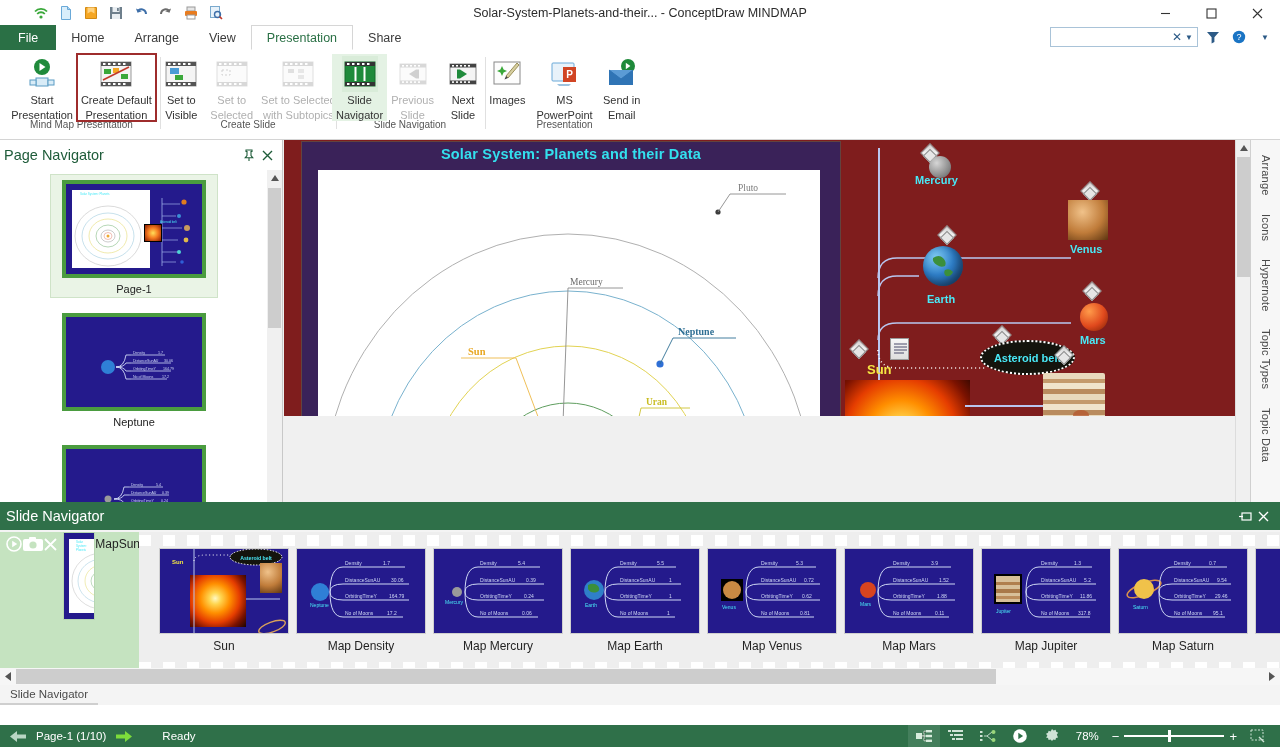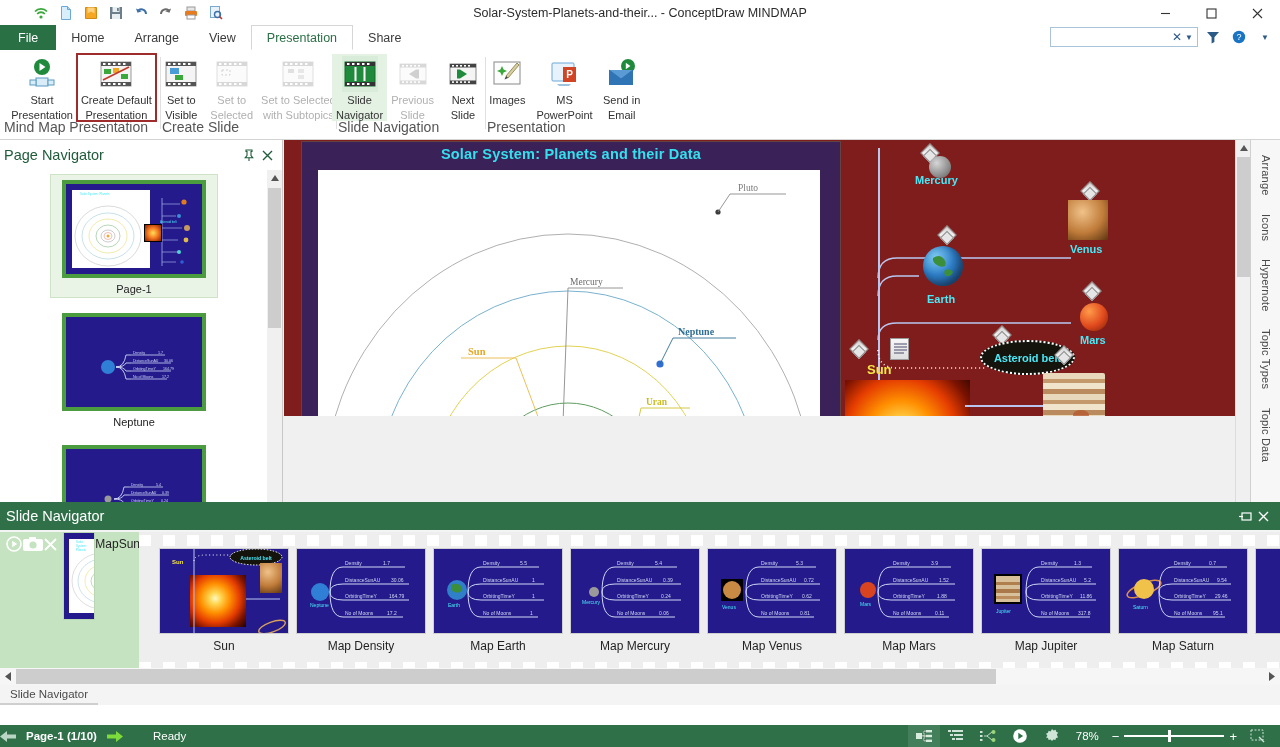--- a/index.html
+++ b/index.html
@@ -71,21 +71,21 @@
   .ribbon {
     position: absolute; left: 0; top: 51px; width: 1280px; height: 89px;
     background: #ffffff; border-bottom: 1px solid #d4d4d4;
   }
   .rgroup {
     position: absolute; top: 0; height: 88px; display: flex;
     flex-direction: column; align-items: center;
   }
   .rgroup-items { display: flex; height: 70px; align-items: flex-start; padding-top: 3px; }
   .rgroup-label {
-    font-size: 14px; color: #555; text-align: left; width: 100%;
+    font-size: 10px; color: #555; text-align: center; width: 100%;
     margin-top: -2px; white-space: nowrap;
   }
   .rsep { position: absolute; top: 6px; width: 1px; height: 72px; background: #e0e0e0; }
   .rbtn {
     width: auto; min-width: 50px; padding: 2px 4px 0; display: flex;
     flex-direction: column; align-items: center; cursor: pointer; position: relative;
   }
   .rbtn.disabled { cursor: default; }
   .rbtn-ico { width: 36px; height: 36px; display: flex; align-items: center; justify-content: center; }
   .rbtn-lbl {
@@ -284,21 +284,21 @@
     font-size: 11.5px; color: #4a4a4a; padding: 0 10px; height: 20px;
     display: flex; align-items: center; border-bottom: 2px solid #cfcfcf; cursor: pointer;
   }
 
   
   .statusbar {
     position: absolute; left: 0; bottom: 0; width: 1280px; height: 22px;
     background: #2f7049; display: flex; align-items: center; color: #ffffff;
     font-size: 11.5px;
   }
-  .sb-nav { display: flex; align-items: center; gap: 10px; padding-left: 0; font-weight: bold; }
+  .sb-nav { display: flex; align-items: center; gap: 10px; padding-left: 10px; }
   .sb-arrow { cursor: pointer; display: flex; align-items: center; }
   .sb-page { font-size: 11.5px; }
   .sb-ready { margin-left: 30px; }
   .sb-right { margin-left: auto; display: flex; align-items: center; gap: 0px; padding-right: 6px; }
   .sb-vbtn { width: 32px; height: 22px; display: flex; align-items: center;
              justify-content: center; cursor: pointer; }
   .sb-vbtn.on { background: #447f5c; }
   .sb-zoom { font-size: 11.5px; padding: 0 8px; }
   .zoom-minus, .zoom-plus { cursor: pointer; padding: 0 5px; font-size: 13px; }
   .zoom-track { width: 100px; height: 2px; background: #ffffff; position: relative; }
@@ -1075,20 +1075,46 @@
                     <text x="90" y="66">17.2</text>
                 </g>
               </svg>
             </div>
             <div class="sn-slide-cap">Map Density</div>
           </div>
 
           <div class="sn-slide">
             <div class="sn-slide-thumb">
               <svg width="130" height="86" viewBox="0 0 130 86">
+                <circle cx="23" cy="43" r="5" fill="#9a9a9a"></circle>
+                <text x="11" y="55" font-size="5" fill="#49e9f7" font-family="Liberation Sans">Mercury</text>
+                <g stroke="#cfd8f5" stroke-width="1" fill="none">
+                  <path d="M31 43 Q31 18 44 18 H106"></path>
+                    <path d="M31 43 Q31 35 44 35 H110"></path>
+                    <path d="M31 43 Q31 51 44 51 H110"></path>
+                    <path d="M31 43 Q31 68 44 68 H104"></path>
+                </g>
+                <g fill="#cfd8f5" font-size="5" font-family="Liberation Sans">
+                  <text x="46" y="16">Density</text>
+                    <text x="84" y="16">5.4</text>
+                  <text x="46" y="33">DistanceSunAU</text>
+                    <text x="92" y="33">0.39</text>
+                  <text x="46" y="49">OrbitingTimeY</text>
+                    <text x="90" y="49">0.24</text>
+                  <text x="46" y="66">No of Moons</text>
+                    <text x="88" y="66">0.06</text>
+                </g>
+              </svg>
+            </div>
+            <div class="sn-slide-cap">Map Mercury</div>
+          </div>
+
+          <div class="sn-slide">
+            <div class="sn-slide-thumb">
+              <svg width="130" height="86" viewBox="0 0 130 86">
                 <circle cx="23" cy="41" r="10" fill="#2f7fc9"></circle>
                 <path d="M17 36 q6 -3 10 1 q3 4 -1 6 q-6 2 -9 -3z" fill="#3b8f3b"></path>
                 <text x="14" y="58" font-size="5" fill="#49e9f7" font-family="Liberation Sans">Earth</text>
                 <g stroke="#cfd8f5" stroke-width="1" fill="none">
                   <path d="M34 43 Q34 18 47 18 H105"></path>
                     <path d="M34 43 Q34 35 47 35 H110"></path>
                     <path d="M34 43 Q34 51 47 51 H110"></path>
                     <path d="M34 43 Q34 68 47 68 H104"></path>
                 </g>
                 <g fill="#cfd8f5" font-size="5" font-family="Liberation Sans">
@@ -1097,46 +1123,20 @@
                   <text x="49" y="33">DistanceSunAU</text>
                     <text x="98" y="33">1</text>
                   <text x="49" y="49">OrbitingTimeY</text>
                     <text x="98" y="49">1</text>
                   <text x="49" y="66">No of Moons</text>
                     <text x="96" y="66">1</text>
                 </g>
               </svg>
             </div>
             <div class="sn-slide-cap">Map Earth</div>
-          </div>
-
-          <div class="sn-slide">
-            <div class="sn-slide-thumb">
-              <svg width="130" height="86" viewBox="0 0 130 86">
-                <circle cx="23" cy="43" r="5" fill="#9a9a9a"></circle>
-                <text x="11" y="55" font-size="5" fill="#49e9f7" font-family="Liberation Sans">Mercury</text>
-                <g stroke="#cfd8f5" stroke-width="1" fill="none">
-                  <path d="M31 43 Q31 18 44 18 H106"></path>
-                    <path d="M31 43 Q31 35 44 35 H110"></path>
-                    <path d="M31 43 Q31 51 44 51 H110"></path>
-                    <path d="M31 43 Q31 68 44 68 H104"></path>
-                </g>
-                <g fill="#cfd8f5" font-size="5" font-family="Liberation Sans">
-                  <text x="46" y="16">Density</text>
-                    <text x="84" y="16">5.4</text>
-                  <text x="46" y="33">DistanceSunAU</text>
-                    <text x="92" y="33">0.39</text>
-                  <text x="46" y="49">OrbitingTimeY</text>
-                    <text x="90" y="49">0.24</text>
-                  <text x="46" y="66">No of Moons</text>
-                    <text x="88" y="66">0.06</text>
-                </g>
-              </svg>
-            </div>
-            <div class="sn-slide-cap">Map Mercury</div>
           </div>
 
           <div class="sn-slide">
             <div class="sn-slide-thumb">
               <svg width="130" height="86" viewBox="0 0 130 86">
                 <rect x="13" y="30" width="22" height="22" fill="#000"></rect>
                 <circle cx="24" cy="41" r="9" fill="#c98a43"></circle>
                 <text x="14" y="60" font-size="5" fill="#49e9f7" font-family="Liberation Sans">Venus</text>
                 <g stroke="#cfd8f5" stroke-width="1" fill="none">
                   <path d="M38 43 Q38 18 51 18 H108"></path>

